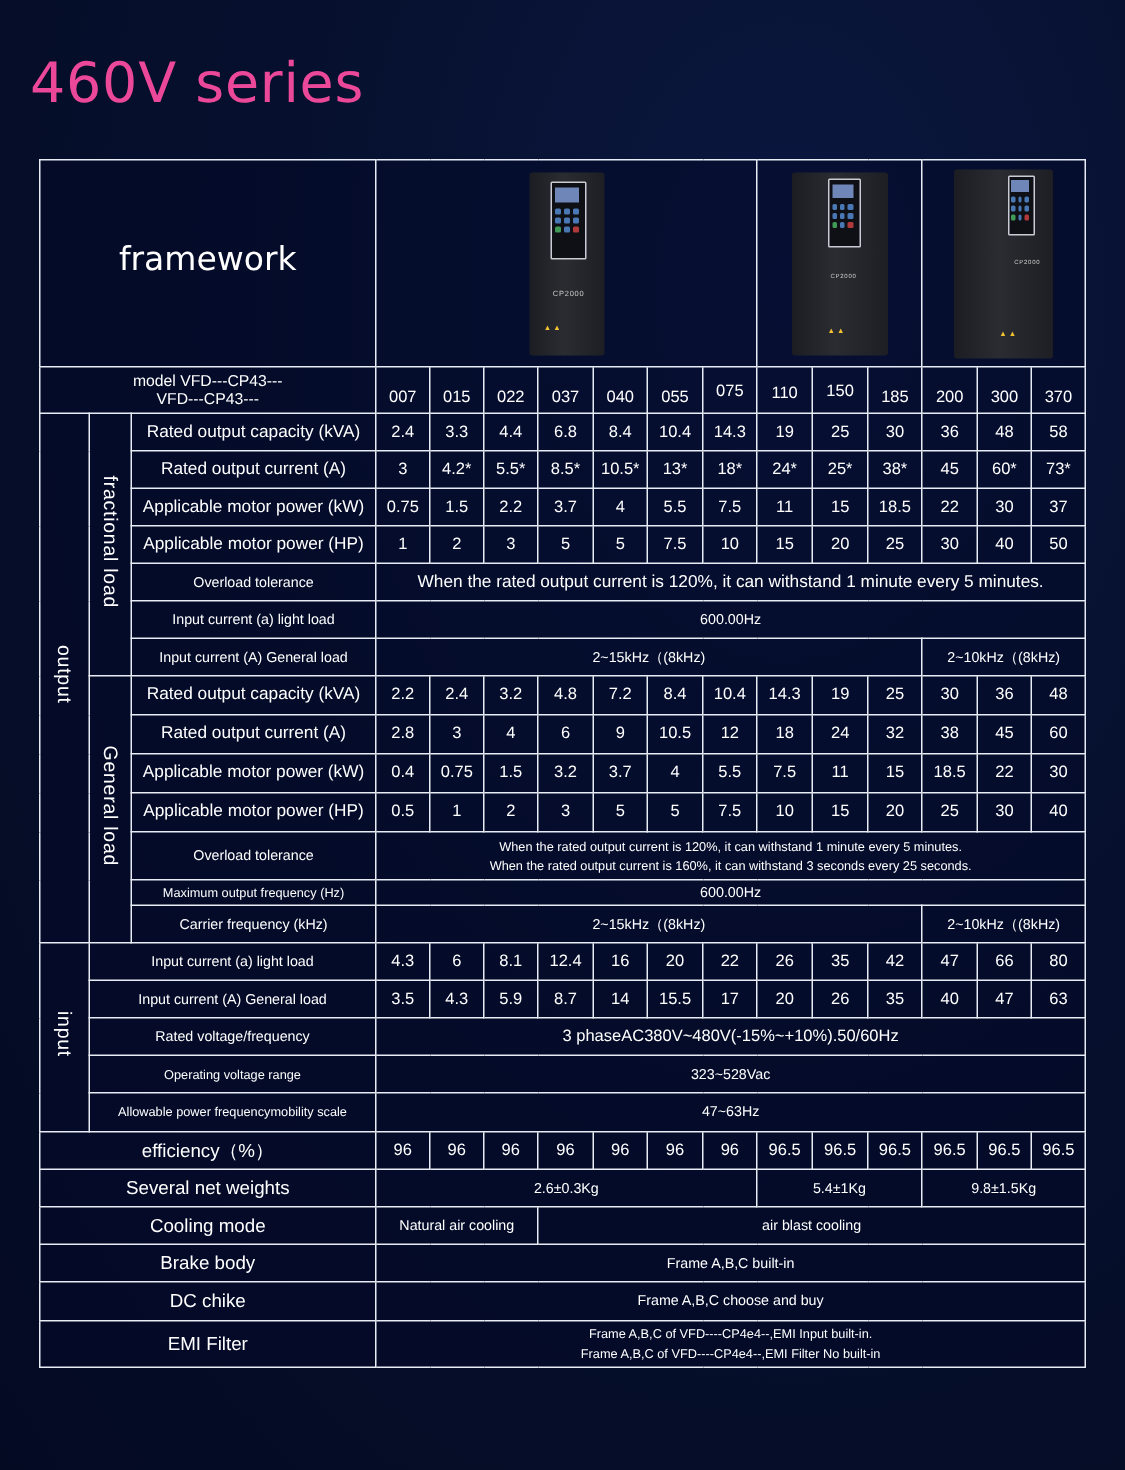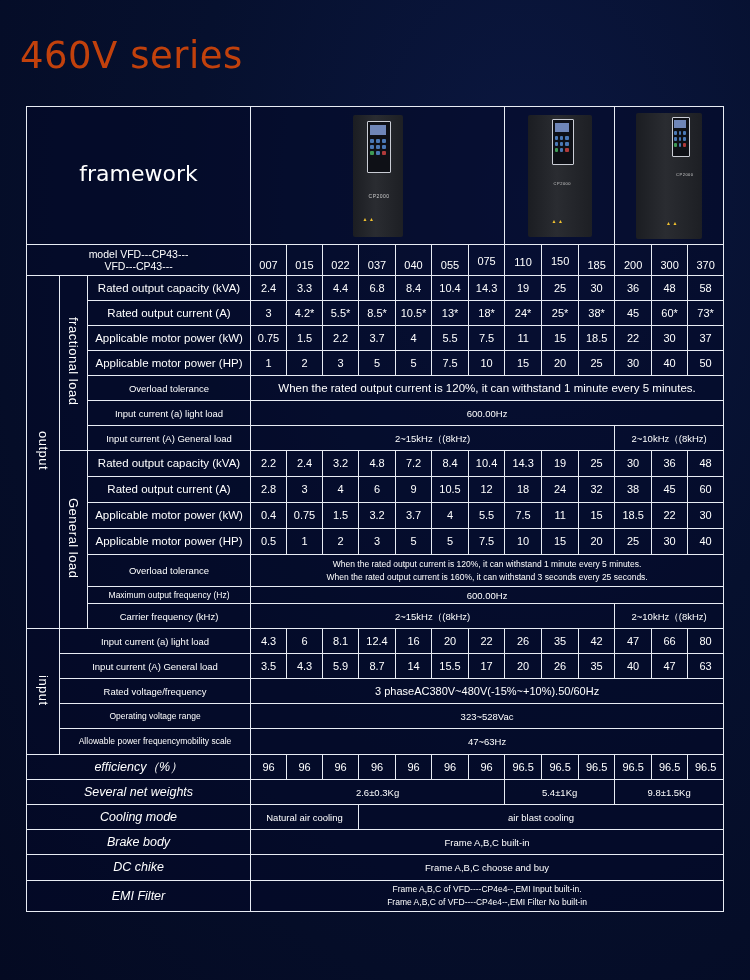--- a/index.html
+++ b/index.html
@@ -7,42 +7,42 @@
     width: 750px; height: 980px; overflow: hidden;
     background: radial-gradient(ellipse at 70% 20%, #0b1740 0%, #06102e 45%, #040a22 100%);
     color: #ffffff;
     font-family: "Liberation Sans", "DejaVu Sans", sans-serif;
     position: relative;
   }
   .page-title {
     position: absolute; left: 20px; top: 34px;
     font-size: 37px; font-weight: normal; letter-spacing: 0.5px;
     font-family: "DejaVu Sans", sans-serif;
-    color: #c2410c;
+    color: #ec4899;
   }
   table.spec {
     position: absolute; left: 26px; top: 106px;
     width: 696px;
     border-collapse: collapse;
     table-layout: fixed;
     background: rgba(4, 10, 40, 0.55);
   }
   table.spec td {
     border: 1.5px solid #e8ecf4;
     text-align: center; vertical-align: middle;
     padding: 0 1px;
     font-size: 11.5px; line-height: 13px;
     white-space: nowrap; overflow: hidden;
   }
   .frame-label { font-size: 22px !important; font-family: "DejaVu Sans", sans-serif; }
   .model-label { font-size: 10.5px !important; line-height: 12px !important; }
   .val { font-size: 11px !important; }
   .small { font-size: 9.5px !important; }
   .tiny { font-size: 8.5px !important; }
-  .big { font-size: 12.5px !important; font-style: italic; }
+  .big { font-size: 12.5px !important; }
   .vtext {
     writing-mode: vertical-rl;
     font-size: 13px; letter-spacing: 0.5px;
     display: inline-block;
   }
   .vert-cell { padding: 0 !important; }
   
   .drive { margin: 0 auto; position: relative; background: linear-gradient(90deg, #1b1d22 0%, #2a2c31 45%, #1d1f24 100%); border-radius: 2px; }
   .drive .panel { position: absolute; background: #0e1016; border: 1.5px solid #c9ccd4; border-radius: 1px; }
   .drive .lcd { position: absolute; background: #6f86b8; }

